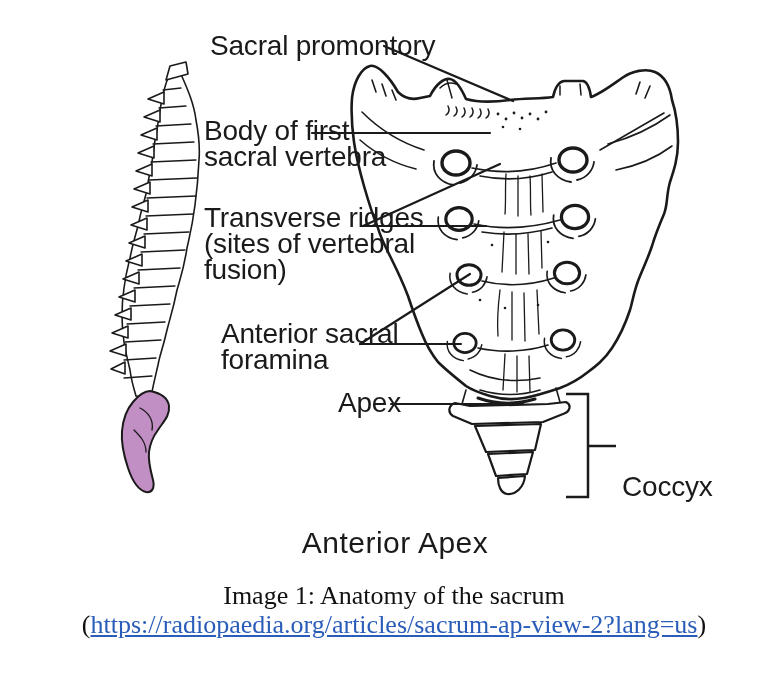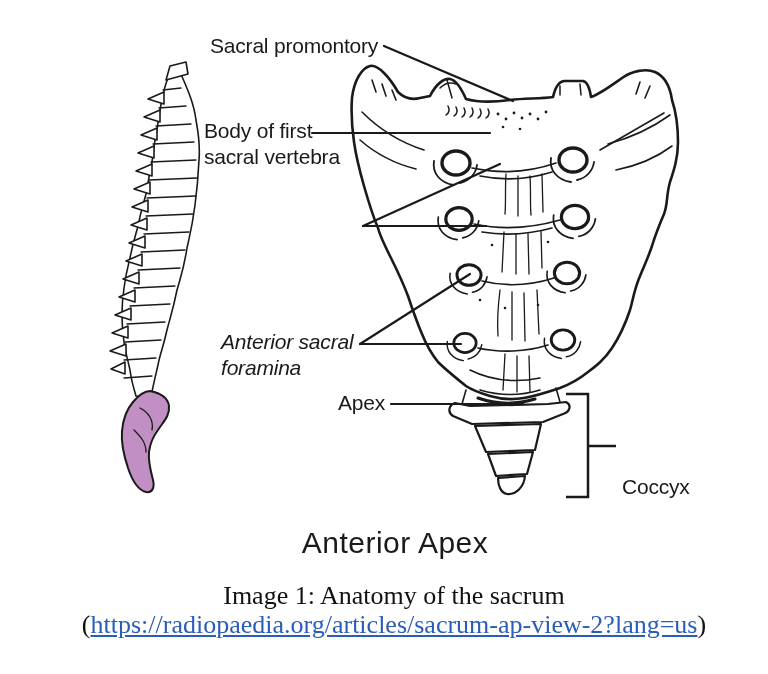--- a/index.html
+++ b/index.html
@@ -1,19 +1,19 @@
 <!DOCTYPE html>
 <html><head>
 <meta charset="utf-8">
 <style>
   html,body{margin:0;padding:0;background:#fff;}
   #canvas{position:relative;width:768px;height:674px;background:#fff;overflow:hidden;
           font-family:"Liberation Sans",sans-serif;}
   svg{position:absolute;left:0;top:0;}
-  .label{position:absolute;font-size:21px;line-height:26px;color:#1a1a1a;
+  .label{position:absolute;font-size:28px;line-height:26px;color:#1a1a1a;
          white-space:pre-line;letter-spacing:-0.2px;}
   .view-title{position:absolute;left:215px;top:526px;width:360px;text-align:center;
               font-size:30px;color:#1a1a1a;letter-spacing:0.5px;}
   .caption{position:absolute;left:0;top:581px;width:768px;text-align:center;
            font-family:"Liberation Serif",serif;font-size:26px;line-height:29px;color:#111;padding-left:10px;}
   .caption a{color:#2a5db9;text-decoration:underline;margin-top:12px;}
   .paren{color:#111;text-decoration:none;}
 </style>
 </head>
 <body>
@@ -224,22 +224,25 @@
       <path d="M566,394 L588,394 L588,497 L566,497"></path>
       <path d="M588,446 L616,446"></path>
     </g>
   </svg>
 
   <div class="label" style="left:210px;top:33px;">Sacral promontory</div>
 
   <div class="label" style="left:204px;top:118px;">Body of first
 sacral vertebra</div>
 
-
-  <div class="label" style="left:221px;top:329px;font-style:italic;">Anterior sacral
+  <div class="label" style="left:204px;top:205px;">Transverse ridges
+(sites of vertebral
+fusion)</div>
+
+  <div class="label" style="left:221px;top:321px;">Anterior sacral
 foramina</div>
 
   <div class="label" style="left:338px;top:390px;">Apex</div>
 
   <div class="label" style="left:622px;top:454px;margin-top:20px;">Coccyx</div>
 
   <div class="view-title">Anterior Apex</div>
 
   <div class="caption">
     <div>Image 1: Anatomy of the sacrum</div>

